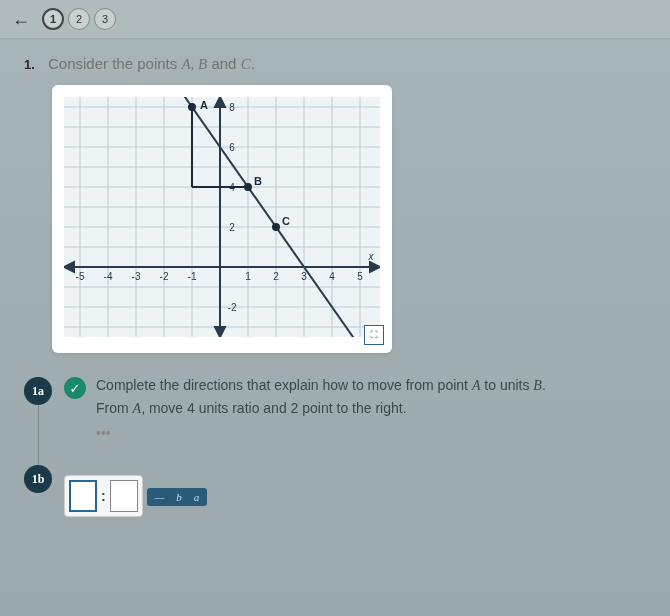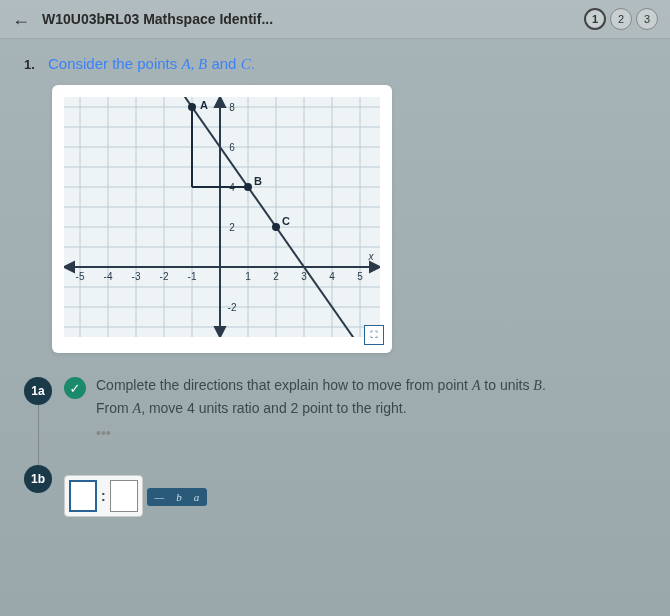--- a/index.html
+++ b/index.html
@@ -57,21 +57,21 @@
     .question-number {
       font-size: 13px;
       font-weight: bold;
       color: #2a2a2a;
       display: inline-block;
       width: 24px;
       vertical-align: top;
     }
     .question-text {
       font-size: 15px;
-      color: #3b82f6;
+      color: #737373;
       margin-bottom: 12px;
     }
     .question-text .math { font-family: 'Times New Roman', serif; font-style: italic; }
     .graph-container {
       background: #fff;
       border-radius: 6px;
       padding: 12px;
       width: 340px;
       margin-left: 28px;
       box-shadow: 0 1px 4px rgba(0,0,0,0.1);
@@ -103,20 +103,21 @@
       border-radius: 50%;
       background: #1a3a4a;
       color: #fff;
       display: flex;
       align-items: center;
       justify-content: center;
       font-size: 12px;
       font-weight: bold;
       flex-shrink: 0;
       margin-right: 12px;
+      font-family: Liberation Serif, serif;
     }
     .subpart-line {
       position: absolute;
       left: 14px;
       top: 28px;
       width: 1px;
       height: 80px;
       background: rgba(0,0,0,0.2);
     }
     .check-badge {
@@ -177,21 +178,20 @@
       font-style: italic;
     }
     .toolbar-item { cursor: pointer; font-family: 'Times New Roman', serif; }
     .row1 { display: flex; align-items: baseline; }
   </style>
 </head>
 <body>
 
 <div class="header">
   <span class="back-arrow">←</span>
-  <span class="page-title">W10U03bRL03 Mathspace Identif...</span>
   <div class="page-nav">
     <div class="page-nav-item active">1</div>
     <div class="page-nav-item">2</div>
     <div class="page-nav-item">3</div>
   </div>
 </div>
 
 <div class="content">
   <div class="row1">
     <span class="question-number">1.</span>

